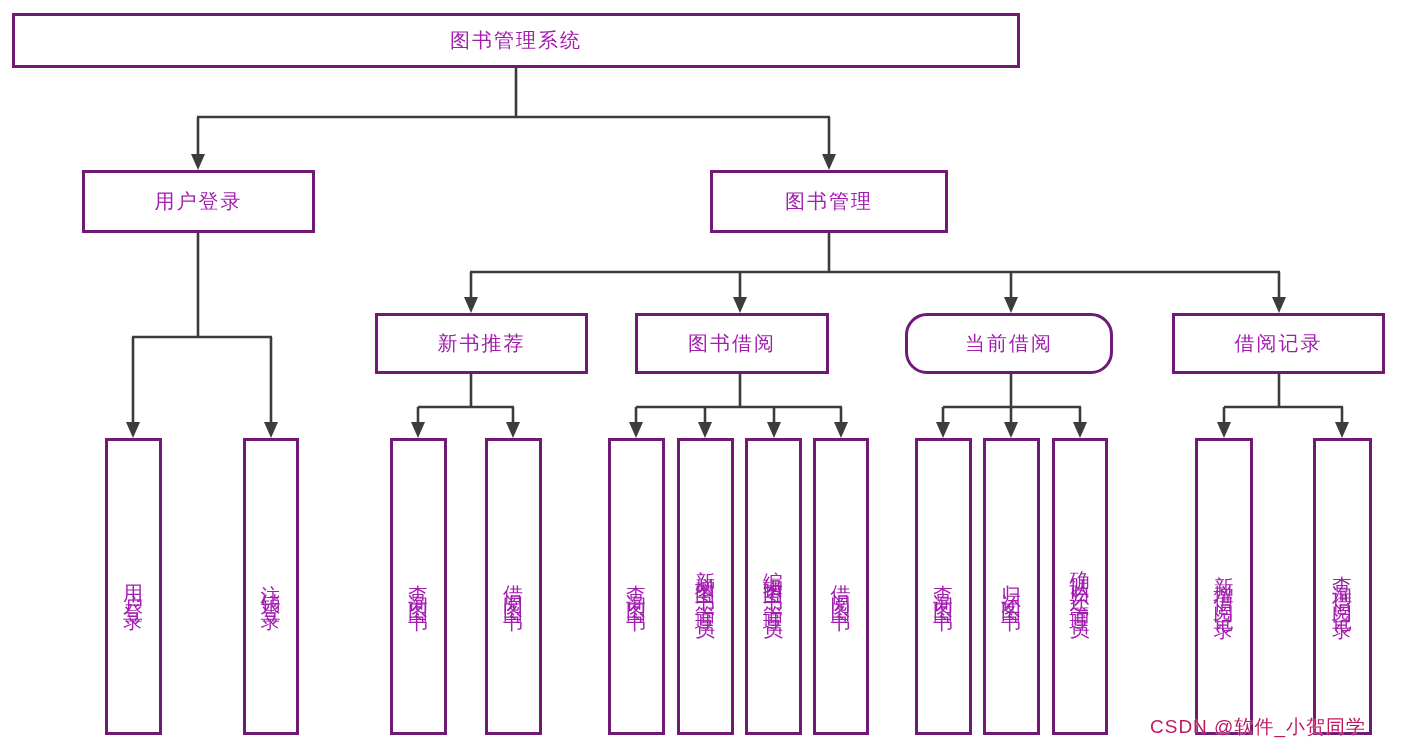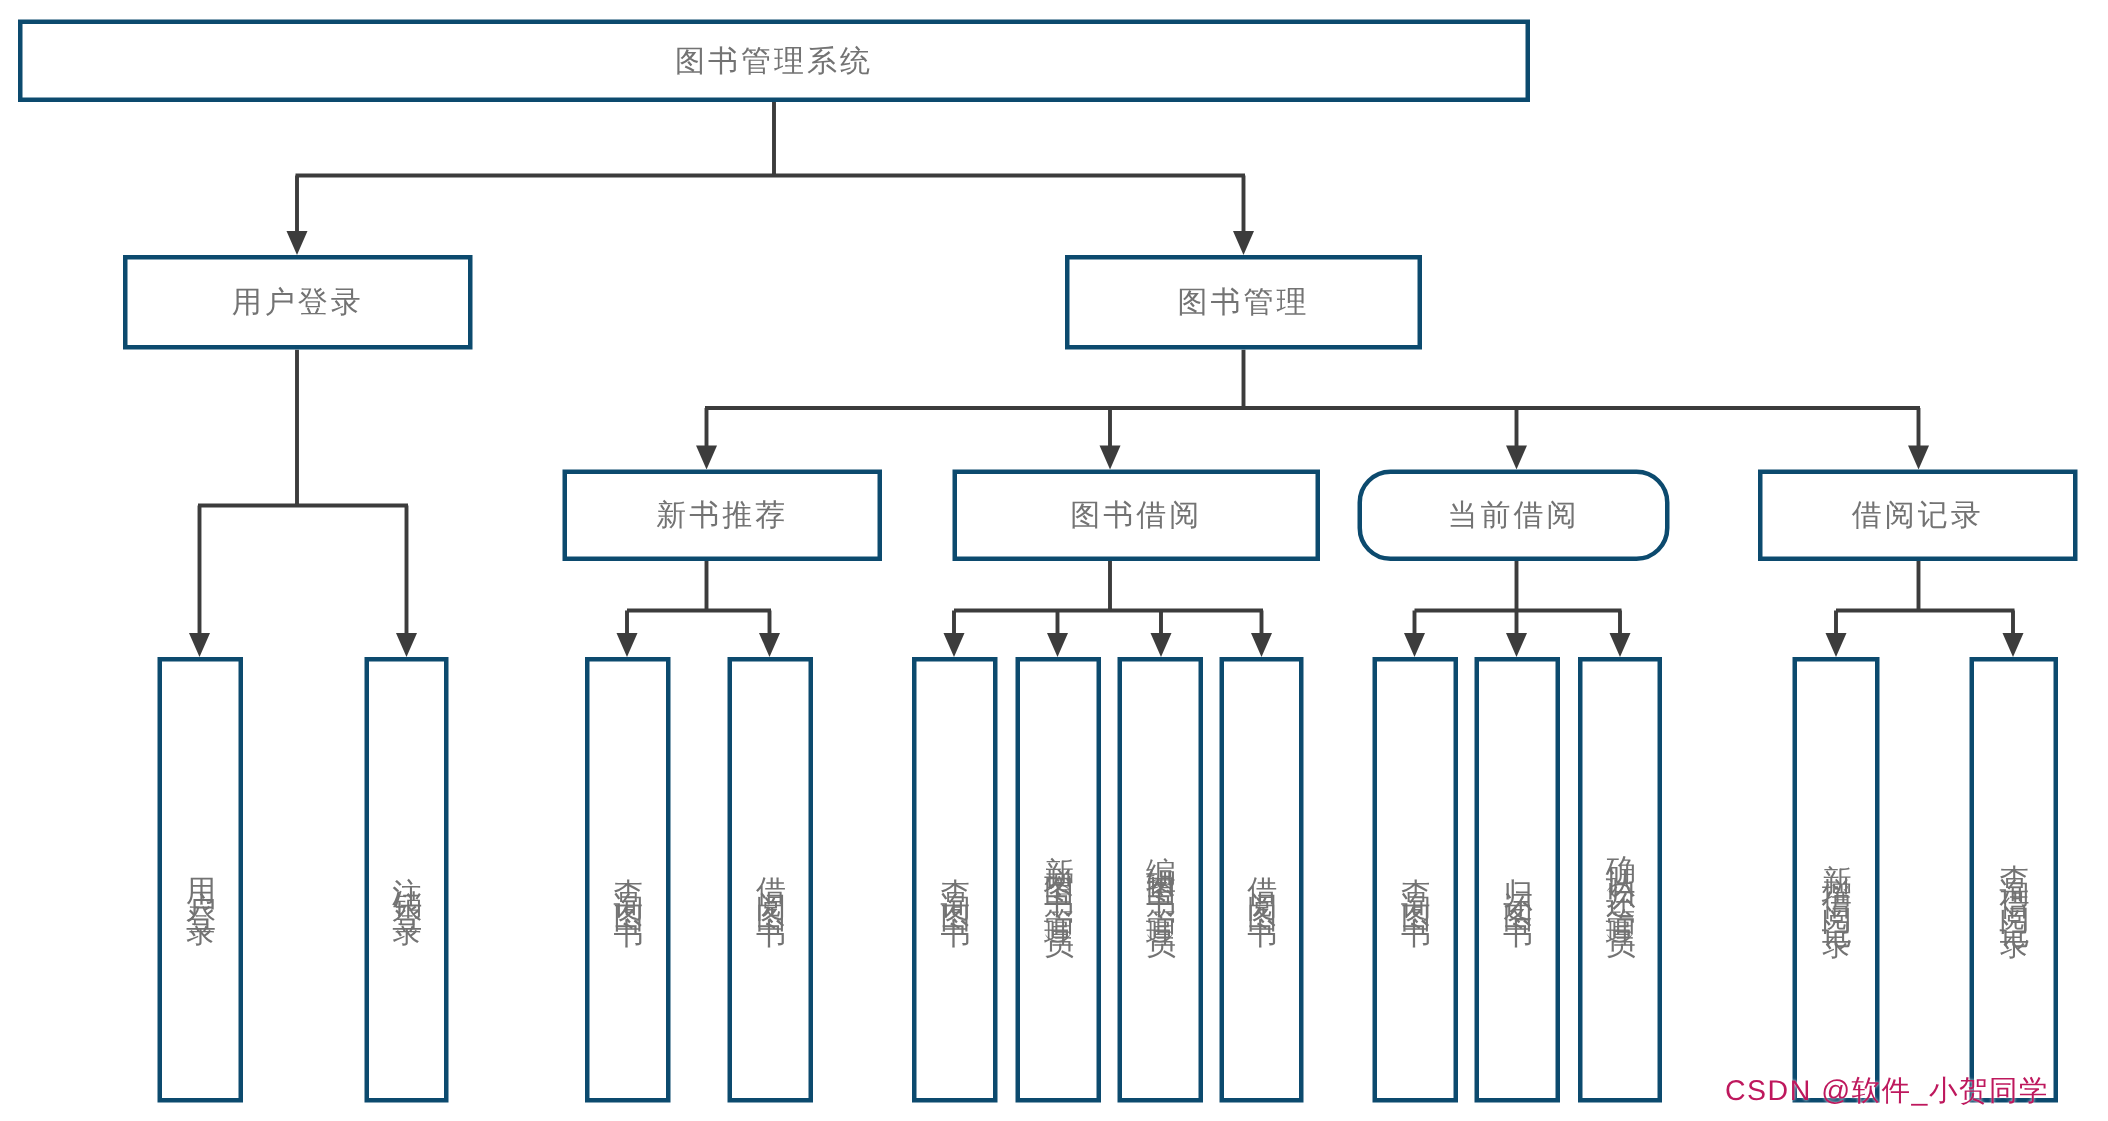--- a/index.html
+++ b/index.html
@@ -11,27 +11,27 @@
     font-family: "Liberation Sans", sans-serif;
     overflow: hidden;
   }
   #connectors {
     position: absolute;
     left: 0; top: 0;
     width: 1405px; height: 747px;
   }
   .node {
     position: absolute;
-    border: 3px solid #0c4a6e;
+    border: 3px solid #701a75;
     background: #ffffff;
     display: flex;
     align-items: center;
     justify-content: center;
     box-sizing: border-box;
-    color: #737373;
+    color: #a21caf;
   }
   .node.h .lbl {
     font-size: 20px;
     letter-spacing: 2px;
     white-space: nowrap;
   }
   .node.leaf .lbl {
     writing-mode: vertical-rl;
     text-orientation: mixed;
     font-size: 20px;
@@ -107,21 +107,21 @@
   <div class="node h" style="left:82px; top:170px; width:233px; height:63px;">
     <span class="lbl">用户登录</span>
   </div>
   <div class="node h" style="left:710px; top:170px; width:238px; height:63px;text-align:center;">
     <span class="lbl">图书管理</span>
   </div>
 
   <div class="node h" style="left:365px; top:313px; width:213px; height:61px;margin-left:10px;">
     <span class="lbl">新书推荐</span>
   </div>
-  <div class="node h" style="left:635px; top:313px; width:245px; height:61px;">
+  <div class="node h" style="left:635px; top:313px; width:194px; height:61px;">
     <span class="lbl">图书借阅</span>
   </div>
   <div class="node h" style="left:905px; top:313px; width:208px; height:61px;border-radius:22px;">
     <span class="lbl">当前借阅</span>
   </div>
   <div class="node h" style="left:1172px; top:313px; width:213px; height:61px;">
     <span class="lbl">借阅记录</span>
   </div>
 
   <div class="node leaf" style="left:105px; top:438px; width:57px; height:297px;">

